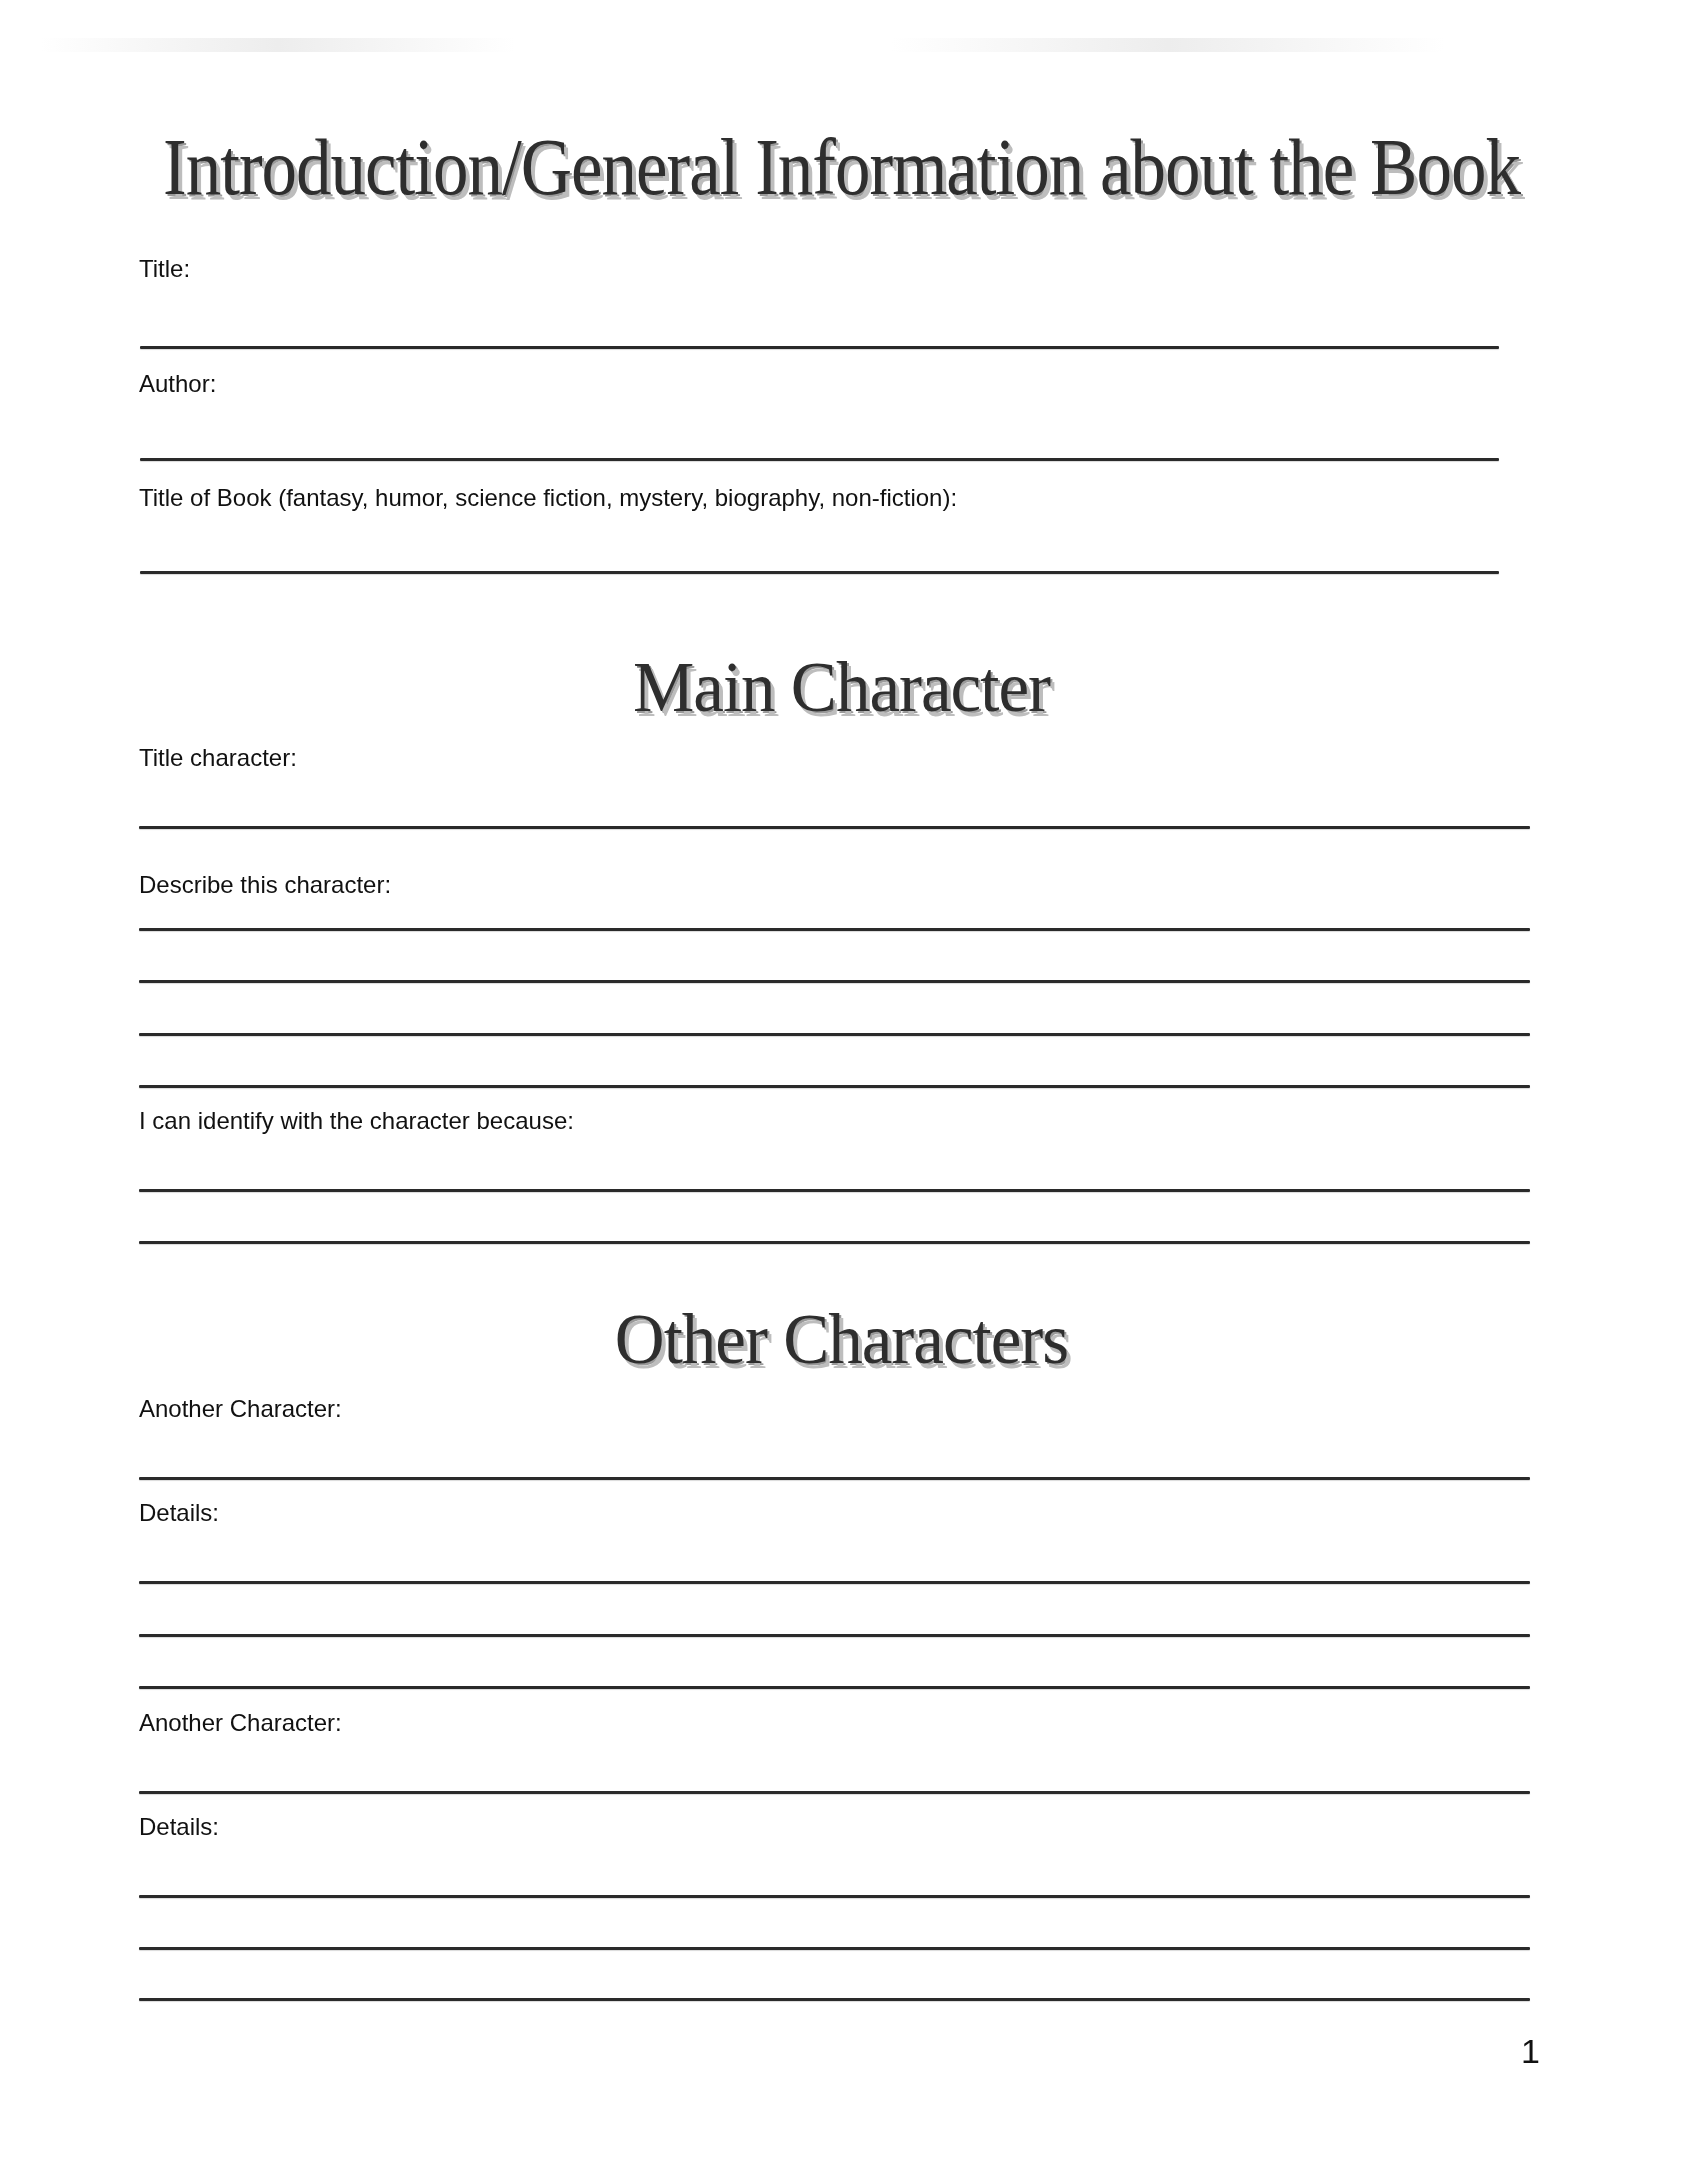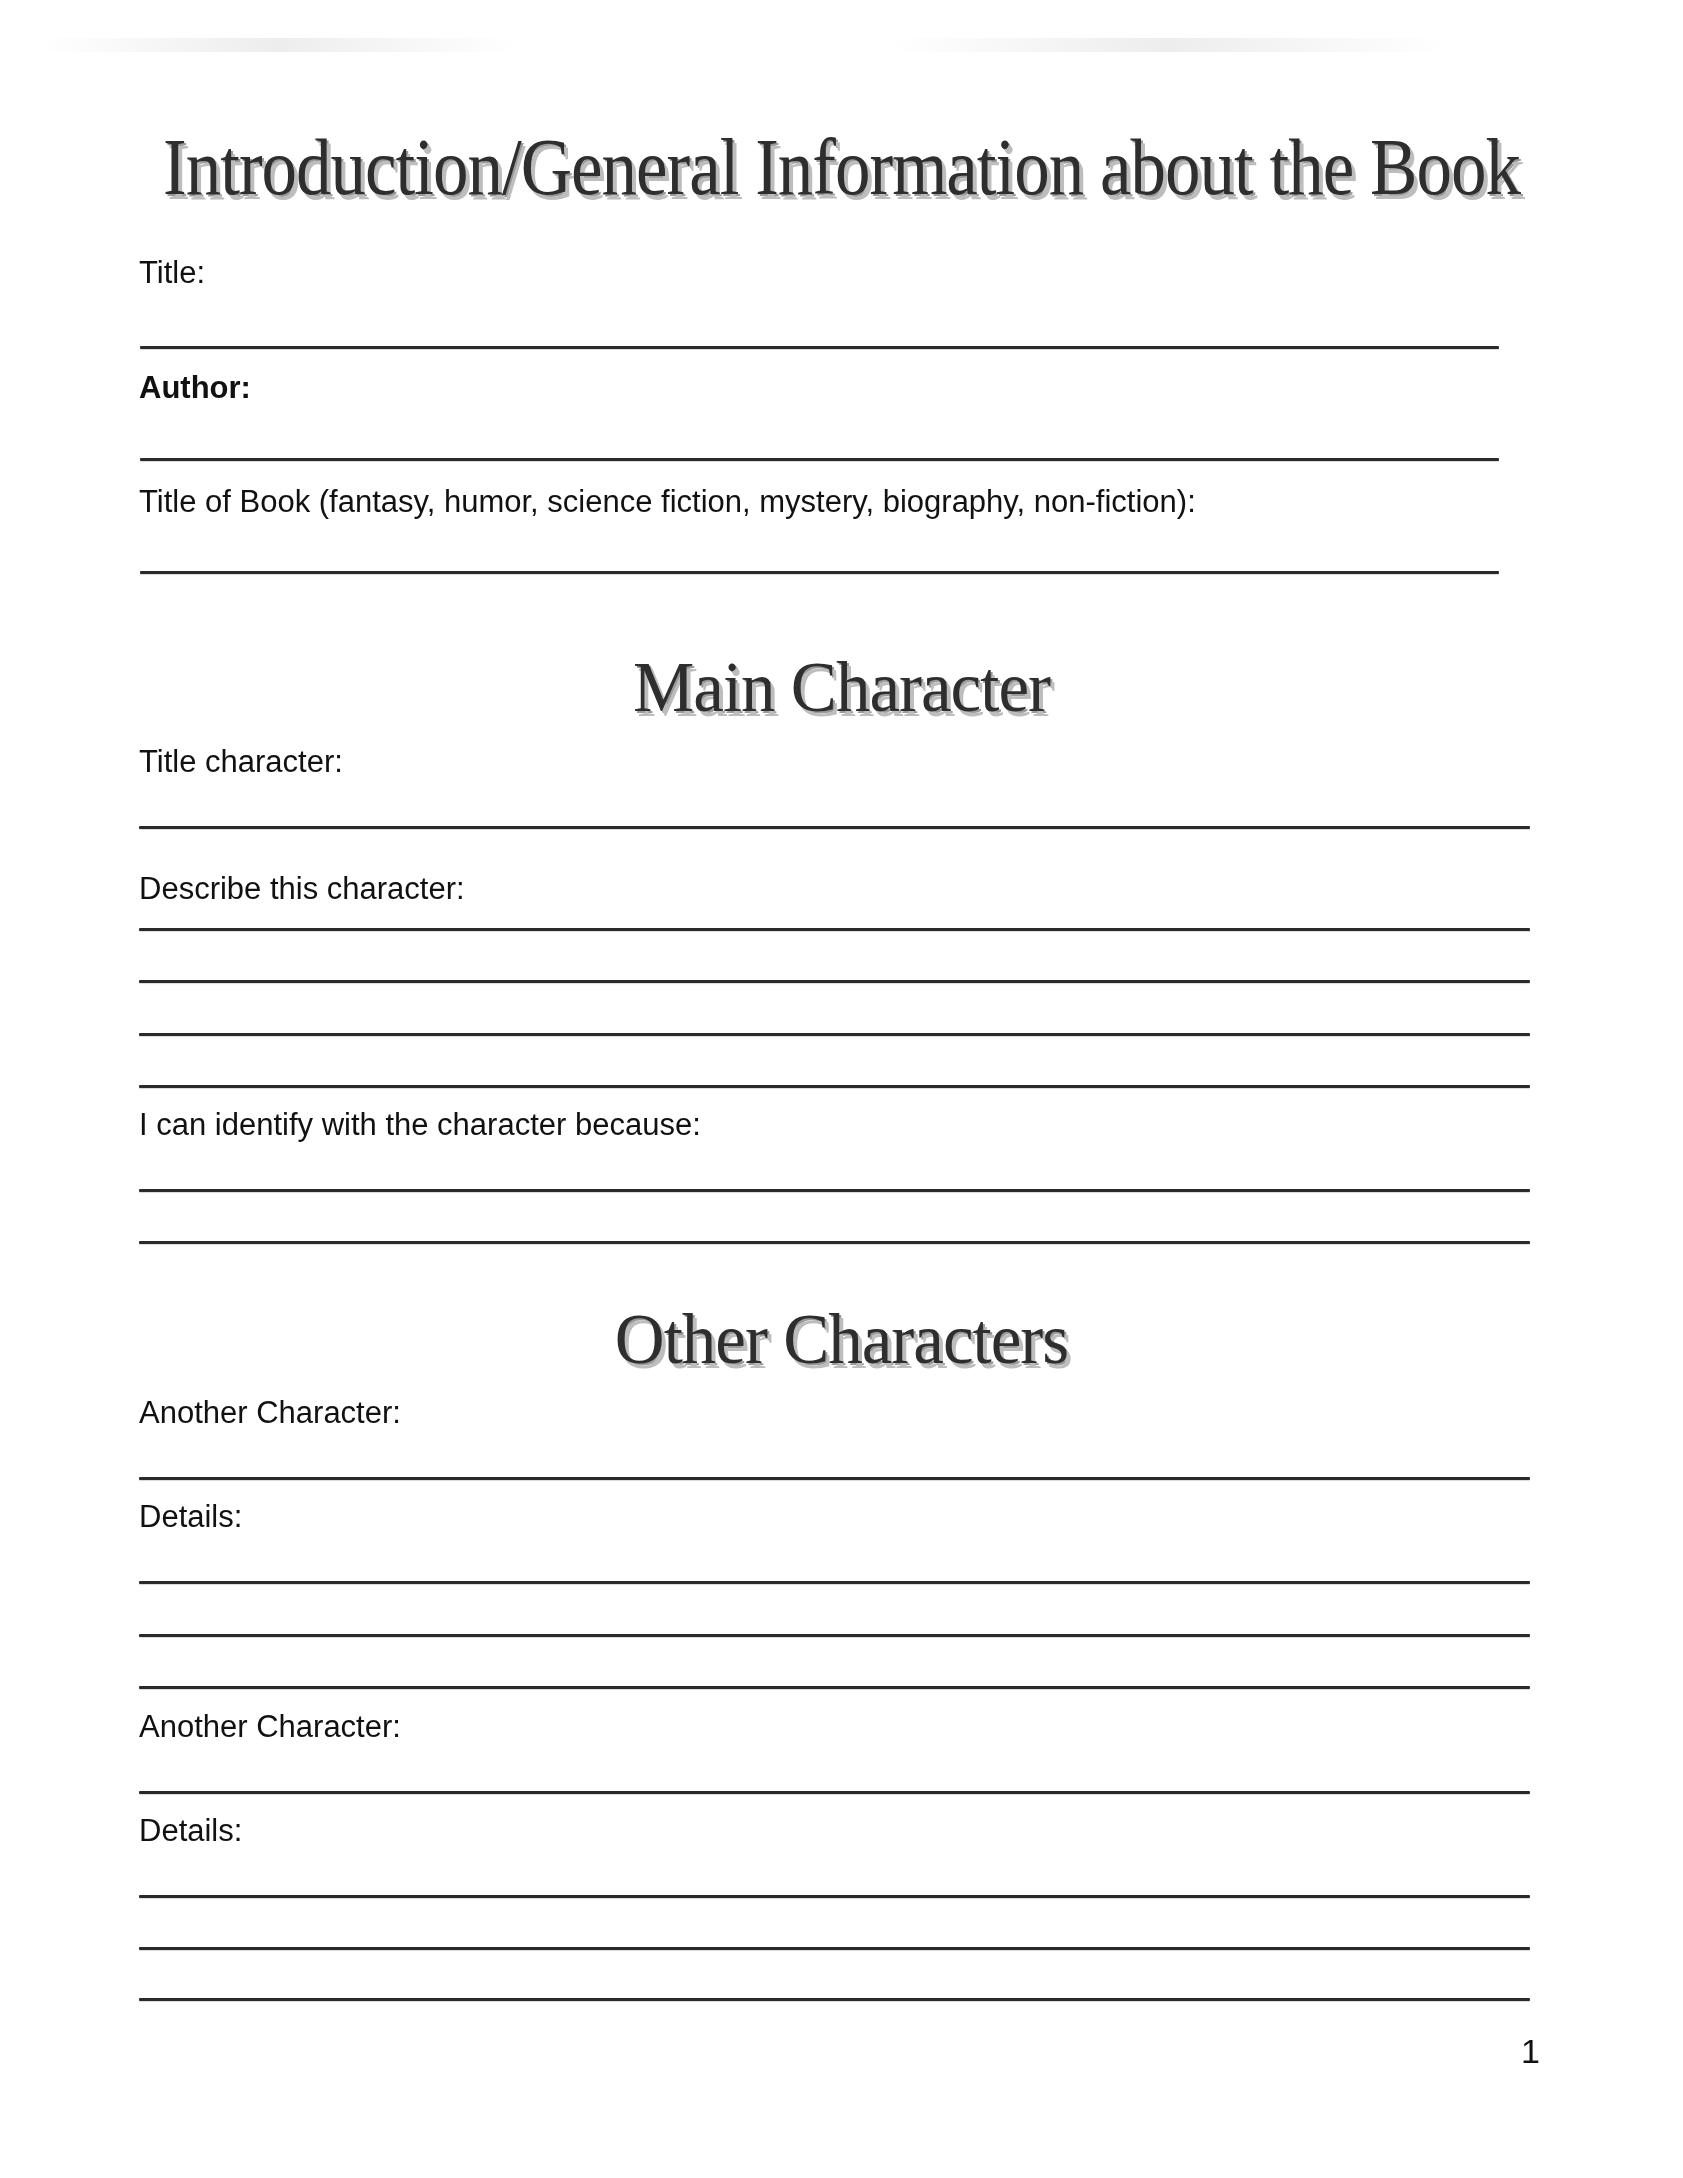--- a/index.html
+++ b/index.html
@@ -13,41 +13,41 @@
       text-shadow: 4px 5px 0 #bdbdbd, 2px 2px 0 #9a9a9a;
       letter-spacing: -1px;
       transform-origin: center;
     }
     .h-intro { top: 127px; font-size: 71px; transform: scaleY(1.12); left: 0; }
     .h-main { top: 648px; font-size: 69px; transform: scaleY(1.05); }
     .h-other { top: 1300px; font-size: 69px; transform: scaleY(1.05); }
     .label {
       position: absolute; left: 139px;
       font-family: "Liberation Sans", "DejaVu Sans", sans-serif;
-      font-size: 31px; color: #111; white-space: nowrap;
+      font-size: 24px; color: #111; white-space: nowrap;
     }
     .rule { position: absolute; height: 3px; background: #2a2a2a; border-radius: 1px; box-shadow: 0 1px 1px rgba(0,0,0,0.15); }
     .rule.top { left: 140px; width: 1359px; }
     .rule.wide { left: 139px; width: 1391px; }
     .page-num { position: absolute; left: 1521px; top: 2032px; font-family: "Liberation Sans", "DejaVu Sans", sans-serif; font-size: 34px; color: #111; }
   </style>
 </head>
 <body>
 
 <div class="page">
 
   <div class="scan-noise" style="left:40px;width:475px;"></div>
   <div class="scan-noise" style="left:891px;width:554px;"></div>
 
   <div class="heading h-intro">Introduction/General Information about the Book</div>
 
   <div class="label" style="top:255px;">Title:</div>
   <div class="rule top" style="top:346px;"></div>
 
-  <div class="label" style="top:370px;font-weight:bold;">Author:</div>
+  <div class="label" style="top:370px;">Author:</div>
   <div class="rule top" style="top:458px;"></div>
 
   <div class="label" style="top:484px;">Title of Book (fantasy, humor, science fiction, mystery, biography, non-fiction):</div>
   <div class="rule top" style="top:571px;"></div>
 
   <div class="heading h-main">Main Character</div>
 
   <div class="label" style="top:744px;">Title character:</div>
   <div class="rule wide" style="top:826px;"></div>
 

